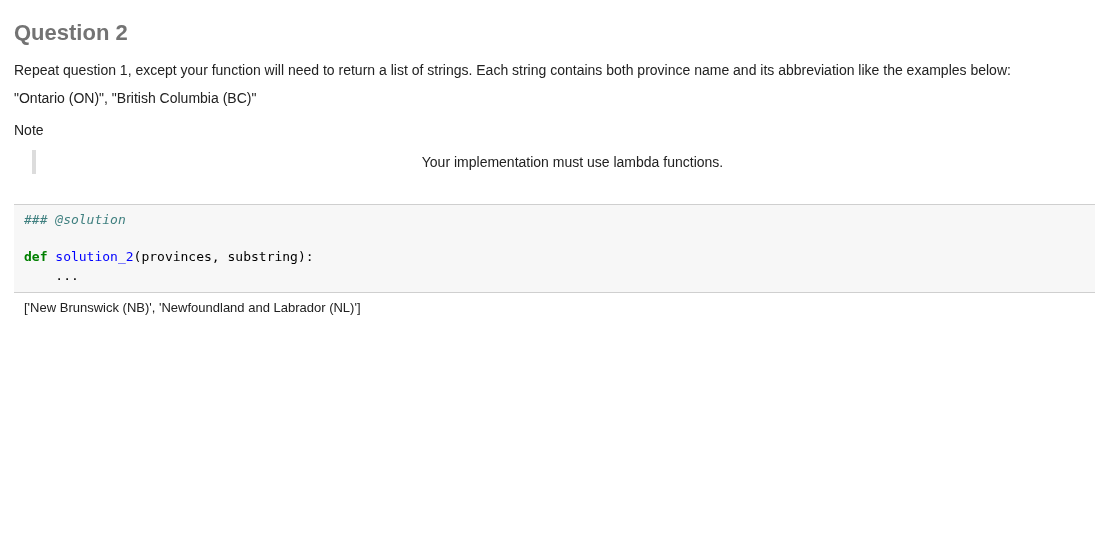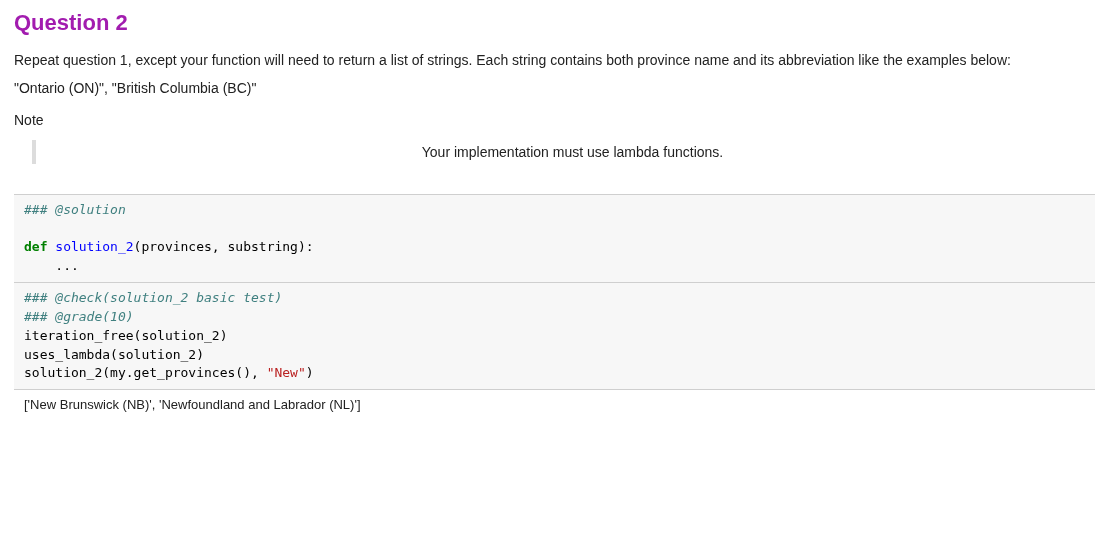--- a/index.html
+++ b/index.html
@@ -11,22 +11,22 @@
     background: #ffffff;
     width: 1109px;
   }
   .page {
     padding: 8px 14px 20px 14px;
     box-sizing: border-box;
   }
   h2.q-title {
     font-size: 22px;
     font-weight: 700;
-    margin: 2px 0 14px 0;
-    color: #a21caf;
+    margin: 12px 0 14px 0;
+    color: #737373;
   }
   p.body-text {
     font-size: 14px;
     line-height: 1.55;
     margin: 0 0 8px 0;
     color: #222;
   }
   p.example-line {
     font-size: 14px;
     margin: 0 0 16px 0;
@@ -91,21 +91,16 @@
 
   <blockquote class="note-body">
     <span>Your implementation must use lambda functions.</span>
   </blockquote>
 
   <div class="code-cell"><span class="c-ital">### @solution</span>
 
 <span class="c-kw">def</span><span class="c-fn"> solution_2</span><span class="c-plain">(provinces, substring):</span>
 <span class="c-plain">    ...</span></div>
 
-  <div class="code-cell"><span class="c-ital">### @check(solution_2 basic test)</span>
-<span class="c-ital">### @grade(10)</span>
-<span class="c-plain">iteration_free(solution_2)</span>
-<span class="c-plain">uses_lambda(solution_2)</span>
-<span class="c-plain">solution_2(my.get_provinces(), </span><span class="c-str">"New"</span><span class="c-plain">)</span></div>
 
   <div class="output-cell"><span>['New Brunswick (NB)', 'Newfoundland and Labrador (NL)']</span></div>
 
 </div>
 
 </body></html>

